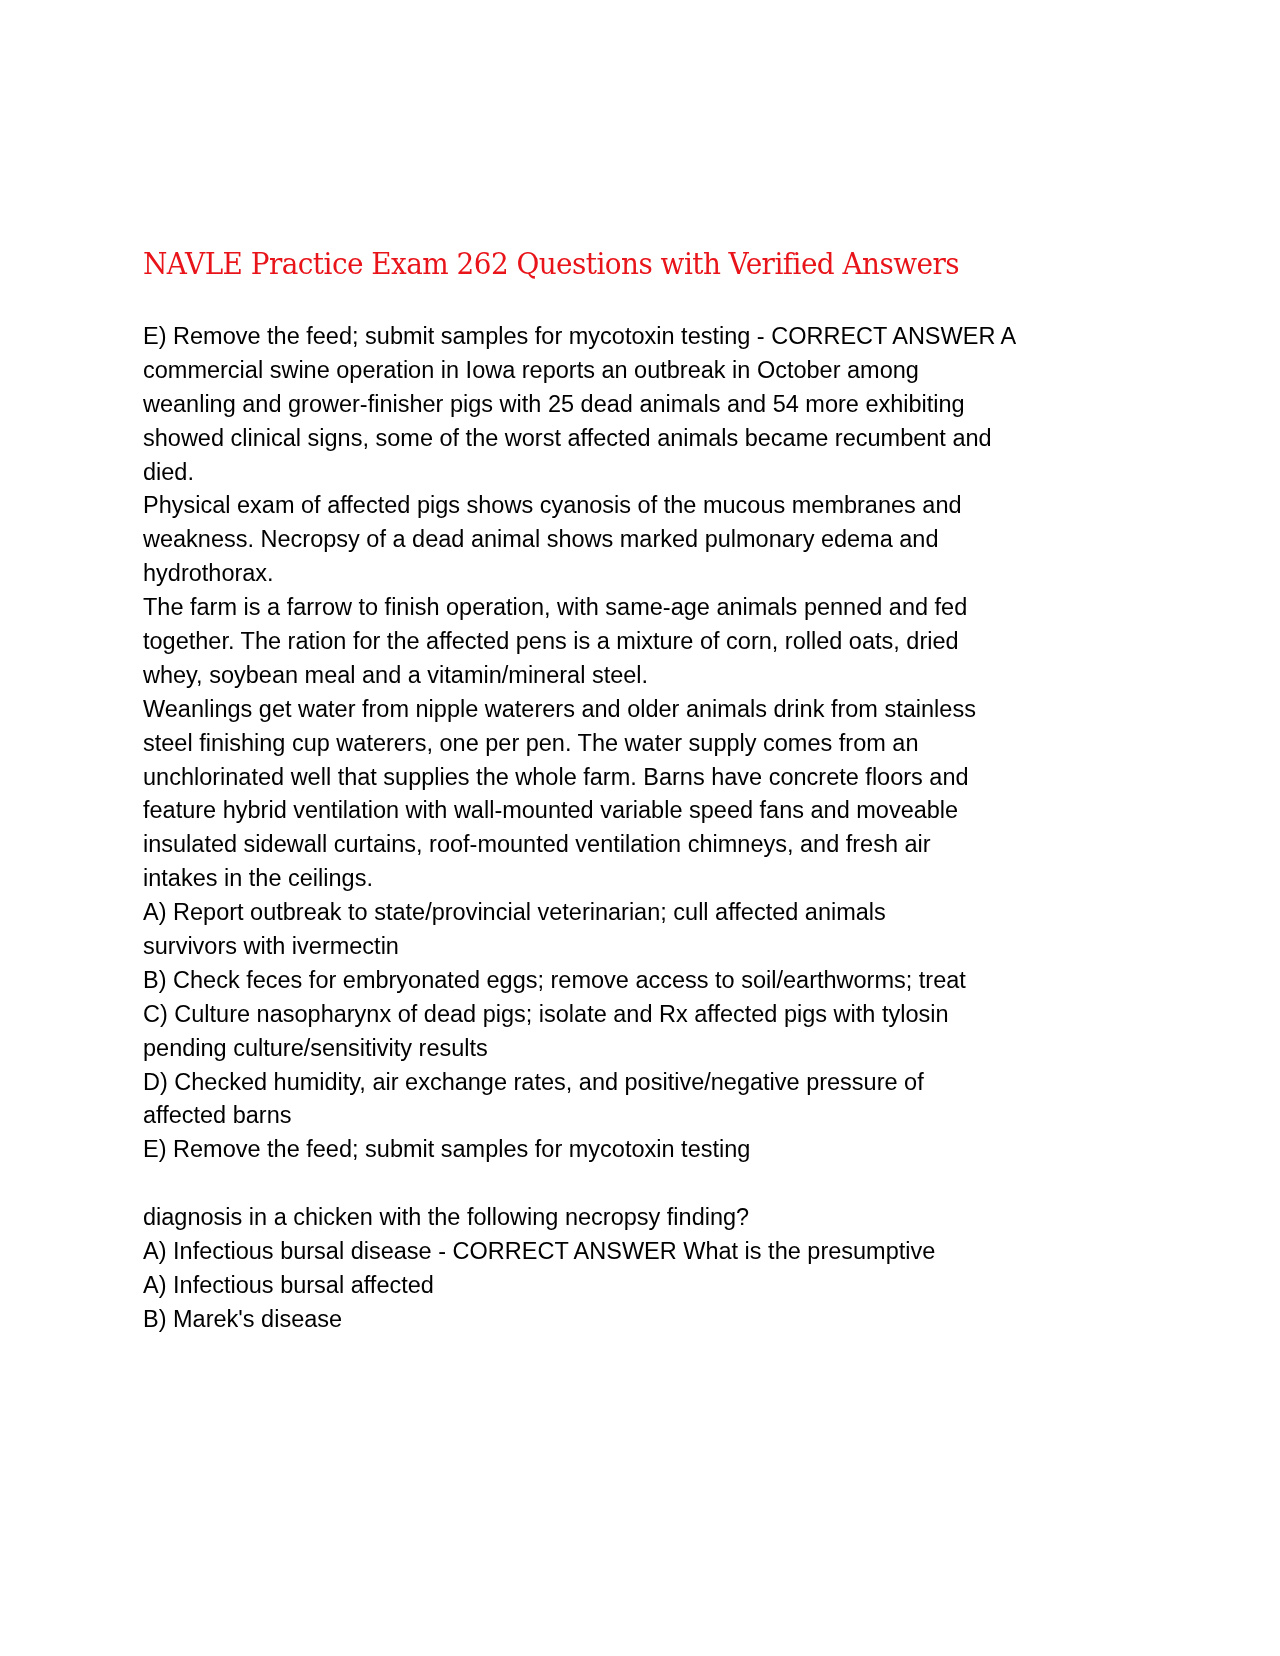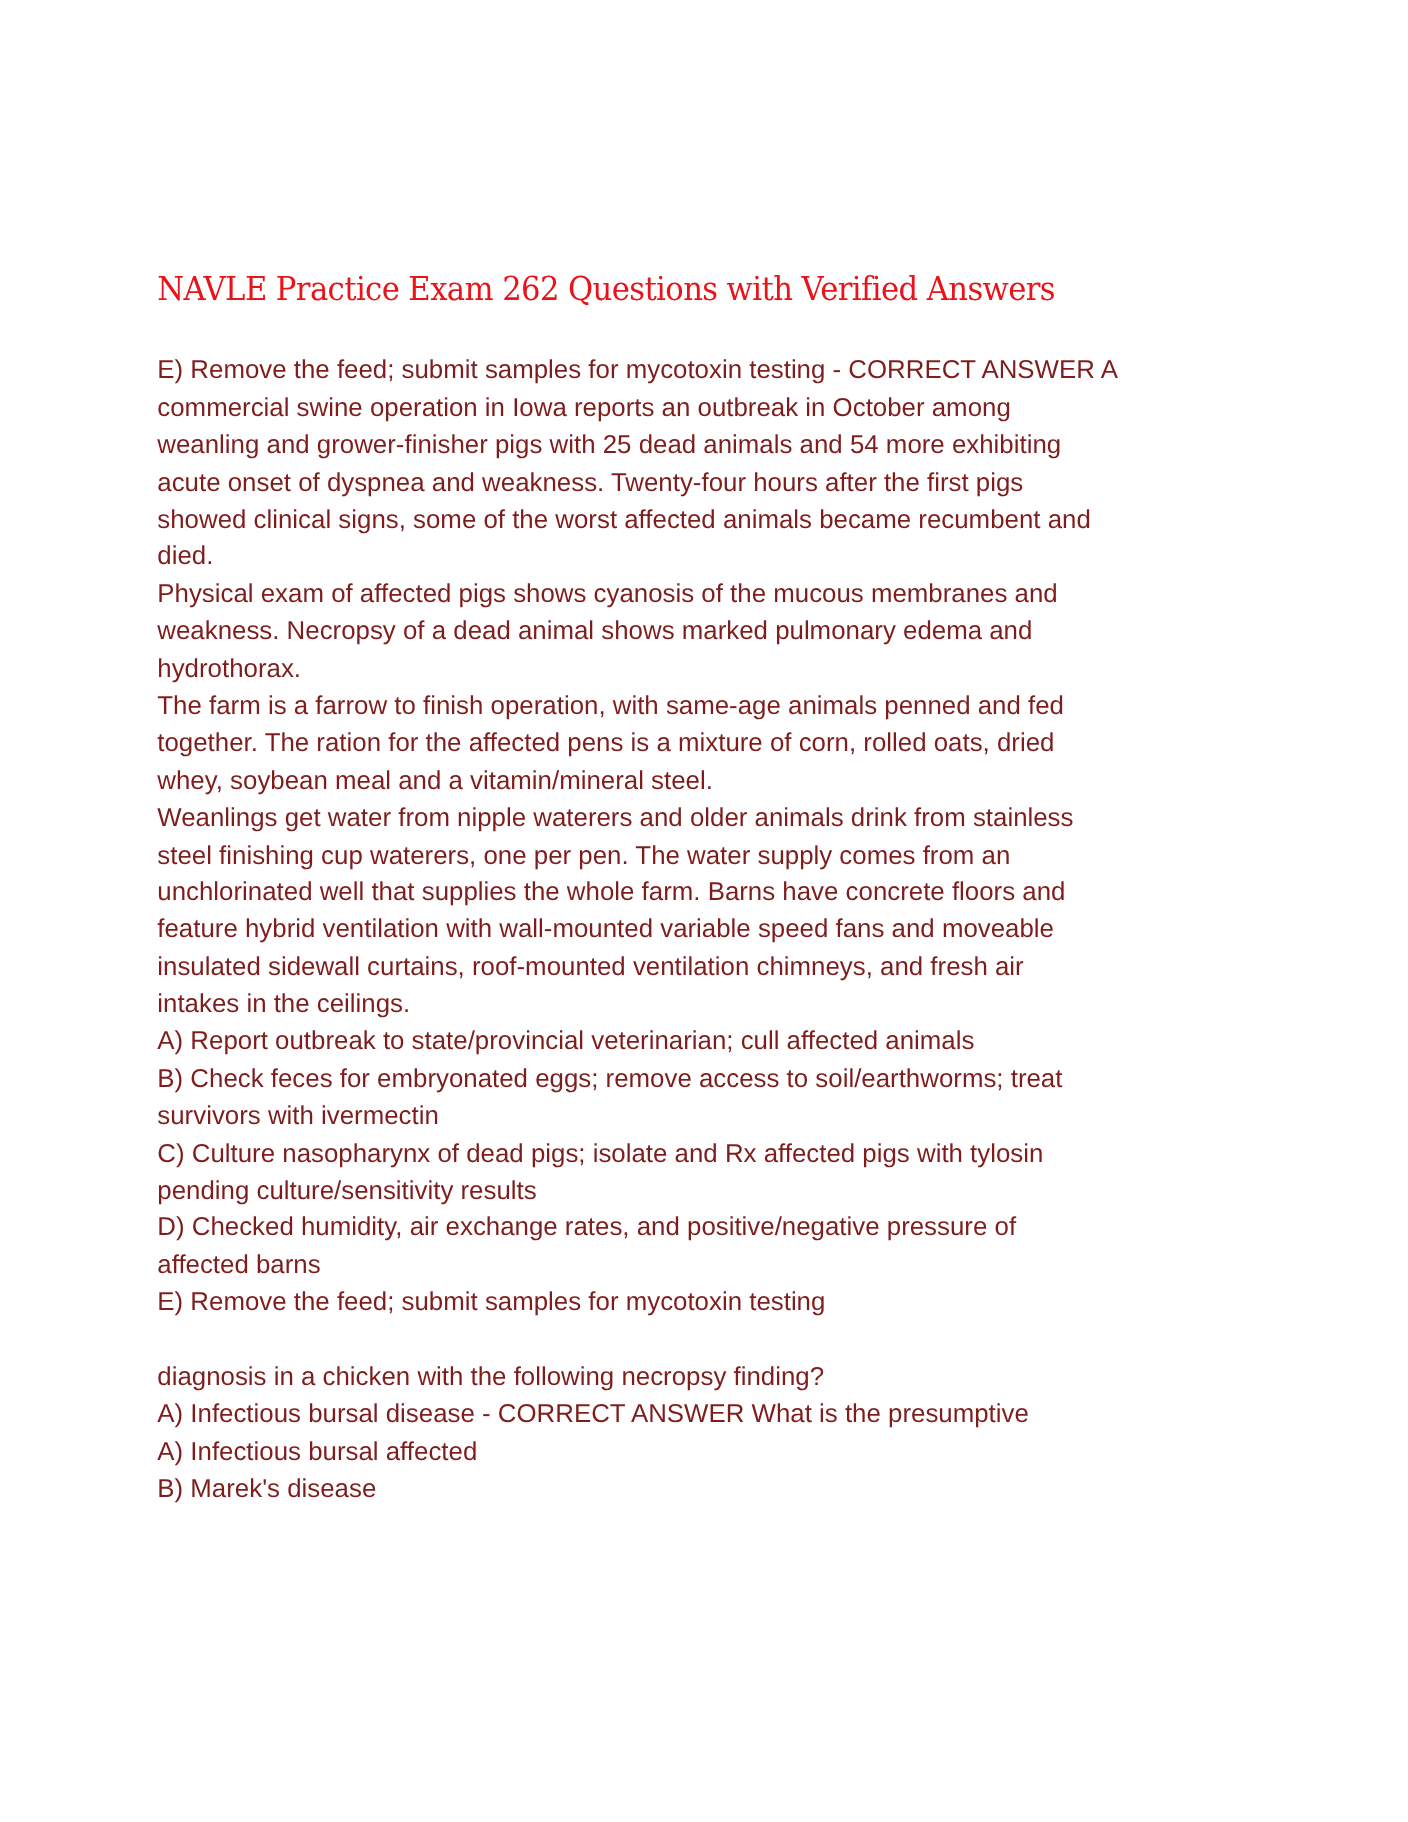--- a/index.html
+++ b/index.html
@@ -8,54 +8,53 @@
   .title {
     position: absolute; left: 143px; top: 246px;
     font-family: "DejaVu Serif", "Liberation Serif", serif;
     font-size: 30px; color: #e8141a; white-space: nowrap;
     letter-spacing: -0.6px; transform: scaleX(0.93); transform-origin: left top;
     margin: 0; font-weight: normal;
   }
   .body {
     position: absolute; left: 143px; top: 320px; width: 940px;
     font-family: "Liberation Sans", sans-serif;
-    font-size: 23.5px; line-height: 33.9px; color: #7f1d1d;
+    font-size: 23.5px; line-height: 33.9px; color: #000000;
   }
   .line { white-space: nowrap; height: 33.9px; }
   .blank { height: 33.9px; }
 </style>
 </head>
 <body>
 
 <div class="page">
   <h1 class="title">NAVLE Practice Exam 262 Questions with Verified Answers</h1>
 
   <div class="body">
     <div>
       <div class="line">E) Remove the feed; submit samples for mycotoxin testing - CORRECT ANSWER A</div>
       <div class="line">commercial swine operation in Iowa reports an outbreak in October among</div>
       <div class="line">weanling and grower-finisher pigs with 25 dead animals and 54 more exhibiting</div>
-      <div class="line">acute onset of dyspnea and weakness. Twenty-four hours after the first pigs</div>
       <div class="line">showed clinical signs, some of the worst affected animals became recumbent and</div>
       <div class="line">died.</div>
       <div class="line">Physical exam of affected pigs shows cyanosis of the mucous membranes and</div>
       <div class="line">weakness. Necropsy of a dead animal shows marked pulmonary edema and</div>
       <div class="line">hydrothorax.</div>
       <div class="line">The farm is a farrow to finish operation, with same-age animals penned and fed</div>
       <div class="line">together. The ration for the affected pens is a mixture of corn, rolled oats, dried</div>
       <div class="line">whey, soybean meal and a vitamin/mineral steel.</div>
       <div class="line">Weanlings get water from nipple waterers and older animals drink from stainless</div>
       <div class="line">steel finishing cup waterers, one per pen. The water supply comes from an</div>
       <div class="line">unchlorinated well that supplies the whole farm. Barns have concrete floors and</div>
       <div class="line">feature hybrid ventilation with wall-mounted variable speed fans and moveable</div>
       <div class="line">insulated sidewall curtains, roof-mounted ventilation chimneys, and fresh air</div>
       <div class="line">intakes in the ceilings.</div>
       <div class="line">A) Report outbreak to state/provincial veterinarian; cull affected animals</div>
+      <div class="line">survivors with ivermectin</div>
       <div class="line">B) Check feces for embryonated eggs; remove access to soil/earthworms; treat</div>
-      <div class="line">survivors with ivermectin</div>
       <div class="line">C) Culture nasopharynx of dead pigs; isolate and Rx affected pigs with tylosin</div>
       <div class="line">pending culture/sensitivity results</div>
       <div class="line">D) Checked humidity, air exchange rates, and positive/negative pressure of</div>
       <div class="line">affected barns</div>
       <div class="line">E) Remove the feed; submit samples for mycotoxin testing</div>
     </div>
 
     <div class="blank"></div>
 
     <div>

